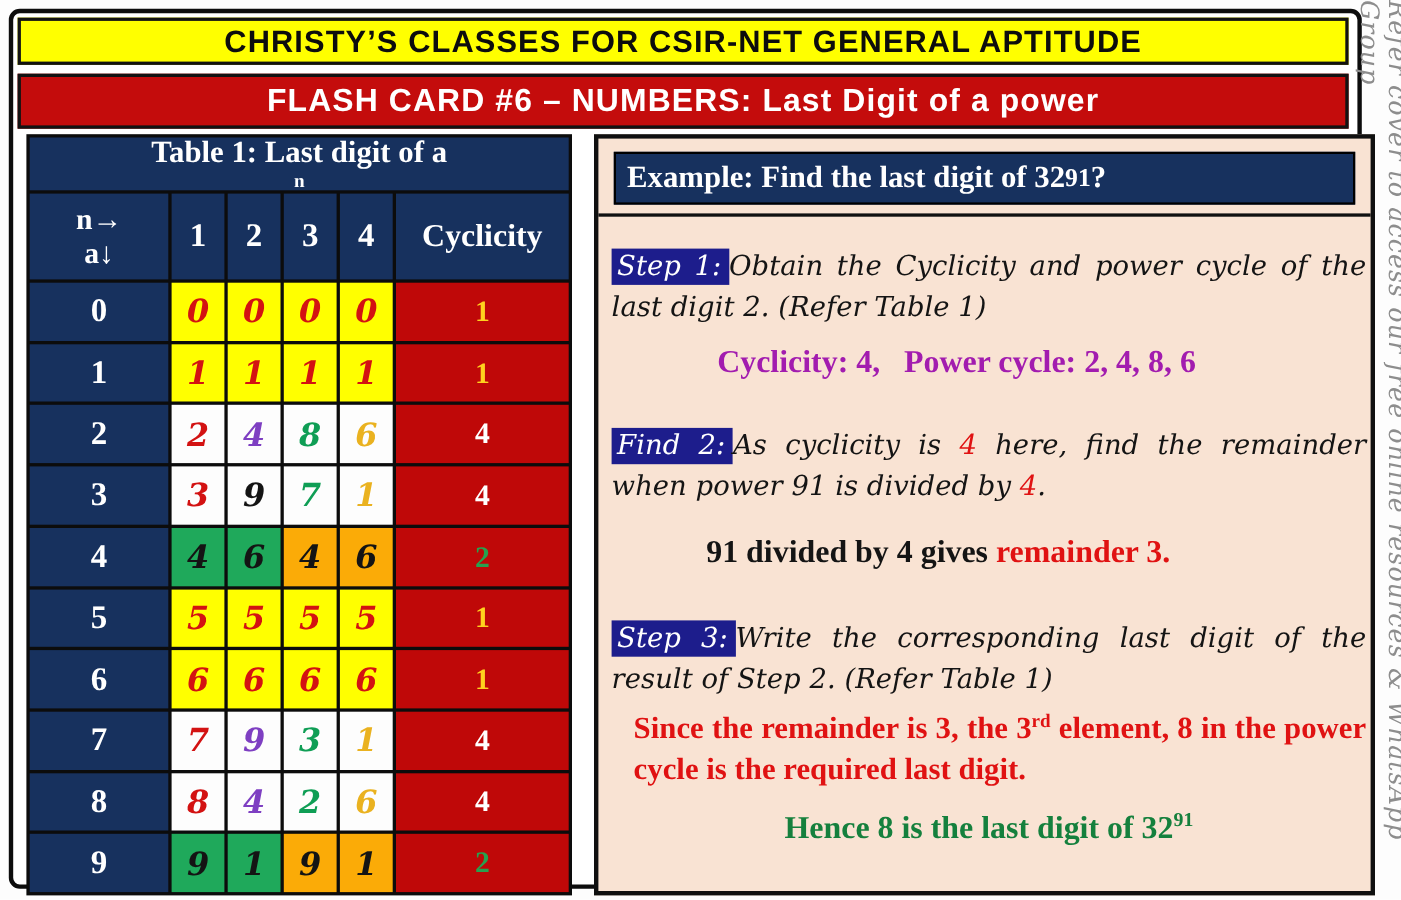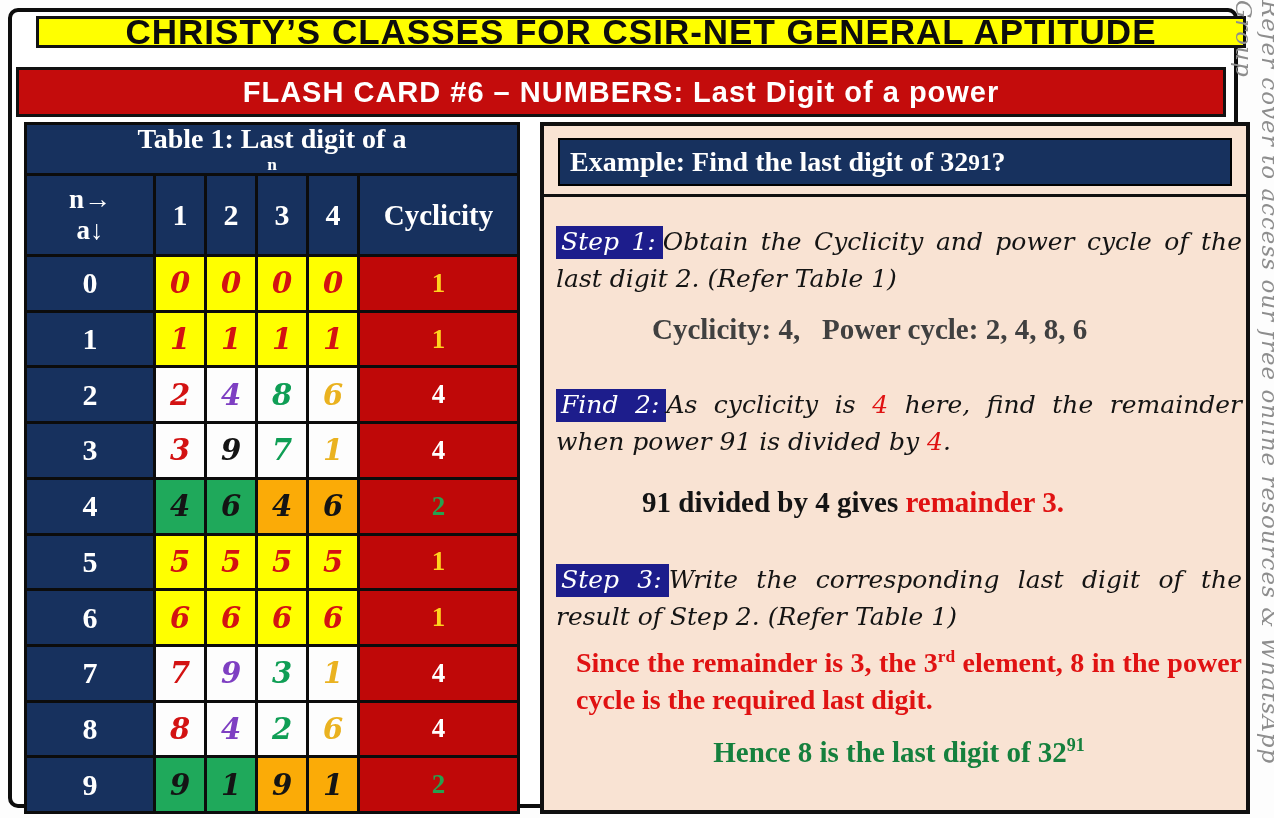--- a/index.html
+++ b/index.html
@@ -12,22 +12,22 @@
   .wm-ring { position:absolute; border-radius:50%; }
   .wm-1 { left:0; top:0;   width:140px; height:140px; border:16px solid #c9cedd; opacity:.55; }
   .wm-2 { left:6px; top:120px; width:130px; height:130px; border:14px solid #f0aab4; opacity:.5; }
   .wm-3 { left:0; top:250px; width:140px; height:140px; border:16px solid #b9bfd2; opacity:.5; }
 
   .frame { position:absolute; left:8px; top:8px; width:1230px; height:800px;
            border:4px solid #0d0d0d; border-radius:10px; background:#ffffff; z-index:1; }
 
   .banner { position:absolute; left:4px; width:1210px; display:flex; align-items:center;
             justify-content:center; border:3px solid #121212; }
-  .banner-yellow { top:4px; height:32px; background:#ffff00; color:#0d0d0d;
-       font-family:"Liberation Sans", sans-serif; font-weight:bold; font-size:35px; letter-spacing:1px;margin-left:20px; }
+  .banner-yellow { top:4px; height:43px; background:#ffff00; color:#0d0d0d;
+       font-family:"Liberation Sans", sans-serif; font-weight:bold; font-size:28px; letter-spacing:1px; }
   .banner-red { top:55px; height:50px; background:#c40c0c; color:#ffffff;
        font-family:"Liberation Sans", sans-serif; font-weight:bold; font-size:29px; letter-spacing:1px; }
 
   
   .power-table { position:absolute; left:12px; top:110px; width:496px; height:692px;
       background:#0c0c0c; padding:3px; display:grid;
       grid-template-columns:126px 48px 48px 48px 48px 1fr;
       grid-template-rows:48px 78px repeat(10, 1fr); gap:3px; z-index:2; }
   .cell { display:flex; align-items:center; justify-content:center; }
   .t-title { grid-column:1 / -1; background:#17315e; color:#fff; font-weight:bold; font-size:28px;flex-direction:column; }
@@ -51,21 +51,21 @@
   .example-title { position:absolute; left:14px; top:12px; width:674px; height:48px;
       background:#17315e; border:2px solid #000; color:#fff; font-weight:bold; font-size:28px;
       display:flex; align-items:center; padding-left:10px; }
   .panel-divider { position:absolute; left:0; top:68px; width:100%; height:3px; background:#111; }
   .panel-body { position:absolute; left:12px; top:71px; width:686px; }
   .step { font-family:"DejaVu Serif", serif; font-style:italic; font-size:25px; color:#141414;
           line-height:1.48; text-align:justify; }
   .step-1 { margin-top:26px; } .step-2 { margin-top:40px; } .step-3 { margin-top:42px; }
   .step-label { background:#1d1d8c; color:#fff; padding:1px 7px 3px 5px; }
   .c-red { color:#e01212; }
-  .red-line { margin:16px 0 0 96px; color:#404040; font-weight:bold; font-size:29px;
+  .red-line { margin:16px 0 0 96px; color:#a21caf; font-weight:bold; font-size:29px;
               white-space:pre-wrap; }
   .calc-line { margin:26px 0 0 86px; font-weight:bold; font-size:29px; color:#141414; }
   .conclusion { margin-top:10px; color:#e01212; font-weight:bold; font-size:28px;
                 line-height:1.32; text-align:justify;margin-left:20px; }
   .final-line { margin-top:16px; color:#15803d; font-weight:bold; font-size:29px; text-align:center; }
   .panel-body sup { font-size:.62em; }
 
   
   .side-note { position:absolute; right:0px; top:0; height:818px; width:34px; z-index:2;
       writing-mode:vertical-rl; display:flex; align-items:center; justify-content:center;

